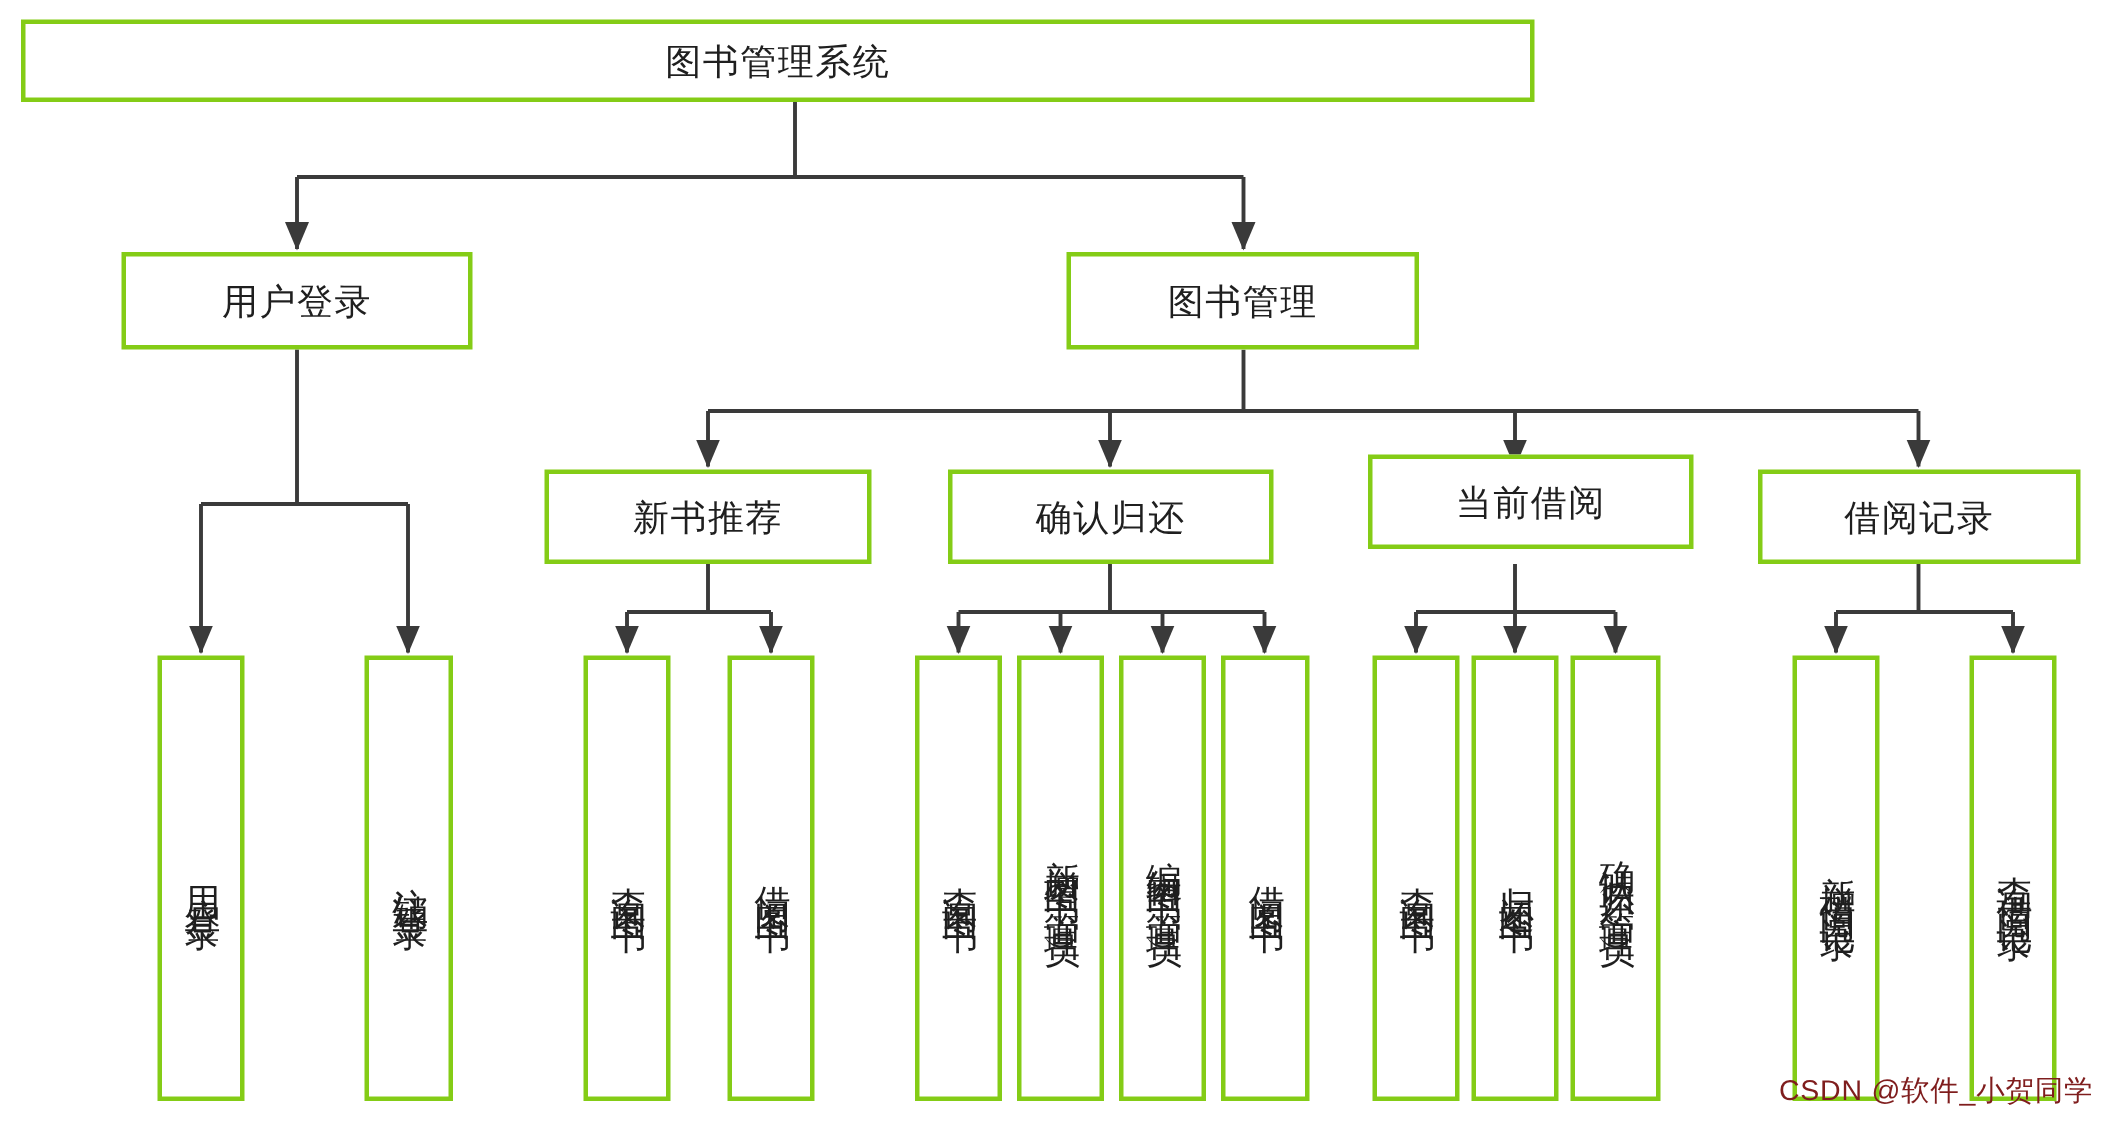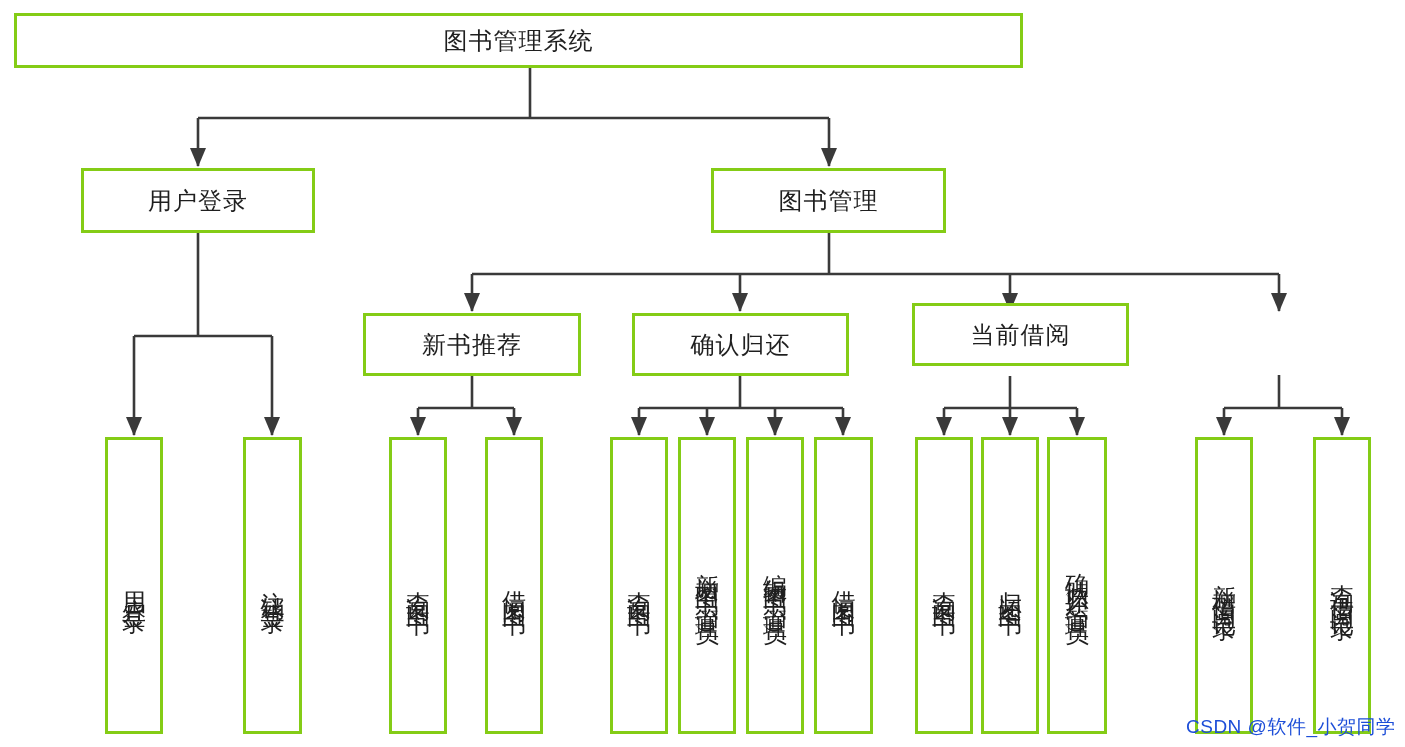--- a/index.html
+++ b/index.html
@@ -28,21 +28,21 @@
     writing-mode:vertical-rl;
     text-orientation:mixed;
     letter-spacing:7px;
     line-height:1;
   }
   #watermark{
     position:absolute;
     left:1186px;top:714px;width:205px;
     text-align:right;
     font-size:19px;
-    color:#1d4ed8;
+    color:#7f1d1d;
     letter-spacing:0.5px;
     white-space:nowrap;
   }
 </style>
 </head>
 <body>
 
 <div id="stage">
 
   <svg id="connectors" width="1405" height="747" viewBox="0 0 1405 747">
@@ -108,20 +108,23 @@
 
   <div class="box" style="left:711px;top:168px;width:235px;height:65px;">
     <span>图书管理</span>
   </div>
   <div class="box" style="left:632px;top:313px;width:217px;height:63px;">
     <span>确认归还</span>
   </div>
   <div class="box" style="left:902px;top:303px;width:217px;height:63px;margin-left:10px;">
     <span>当前借阅</span>
   </div>
+  <div class="box" style="left:1172px;top:313px;width:215px;height:63px;">
+    <span>借阅记录</span>
+  </div>
 
   <div class="box leaf" style="left:105px;top:437px;width:58px;height:297px;">
     <span class="vtext">用户登录</span>
   </div>
   <div class="box leaf" style="left:243px;top:437px;width:59px;height:297px;">
     <span class="vtext">注销登录</span>
   </div>
 
   <div class="box leaf" style="left:389px;top:437px;width:58px;height:297px;">
     <span class="vtext">查询图书</span>

